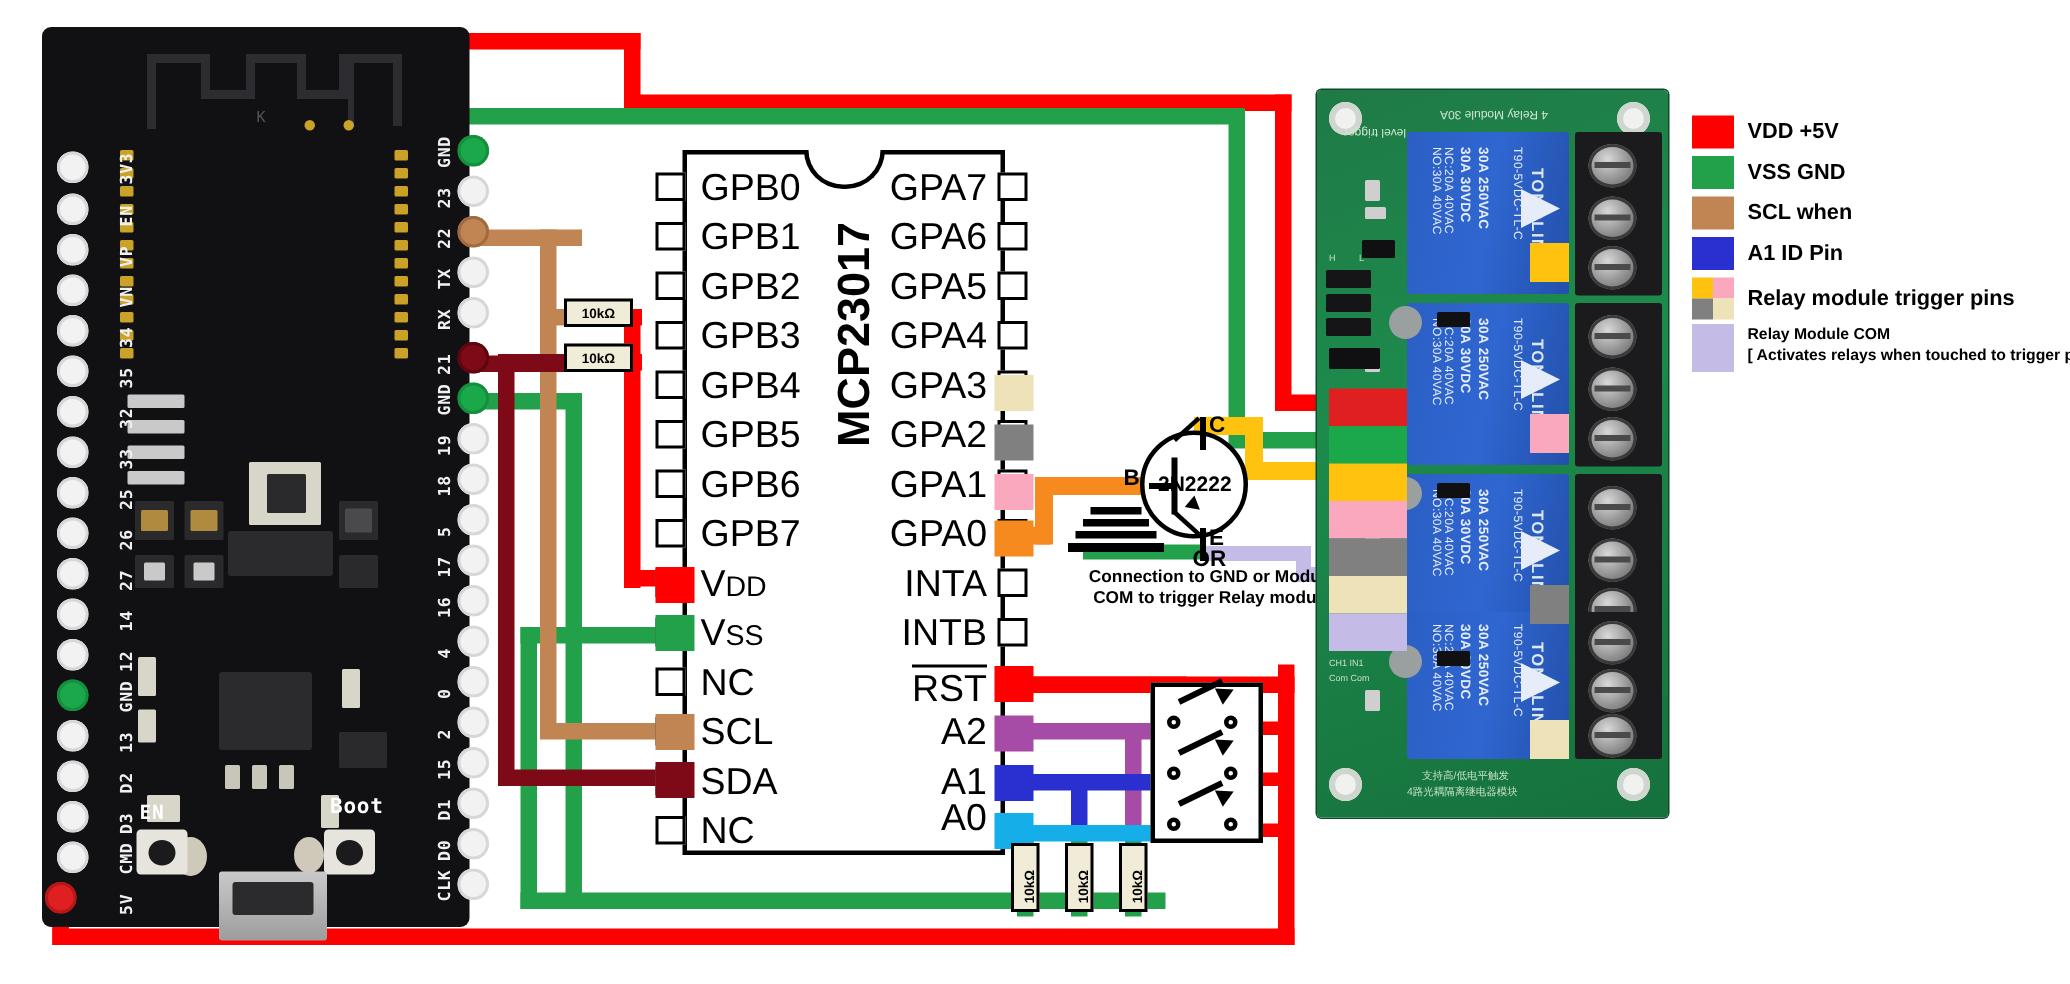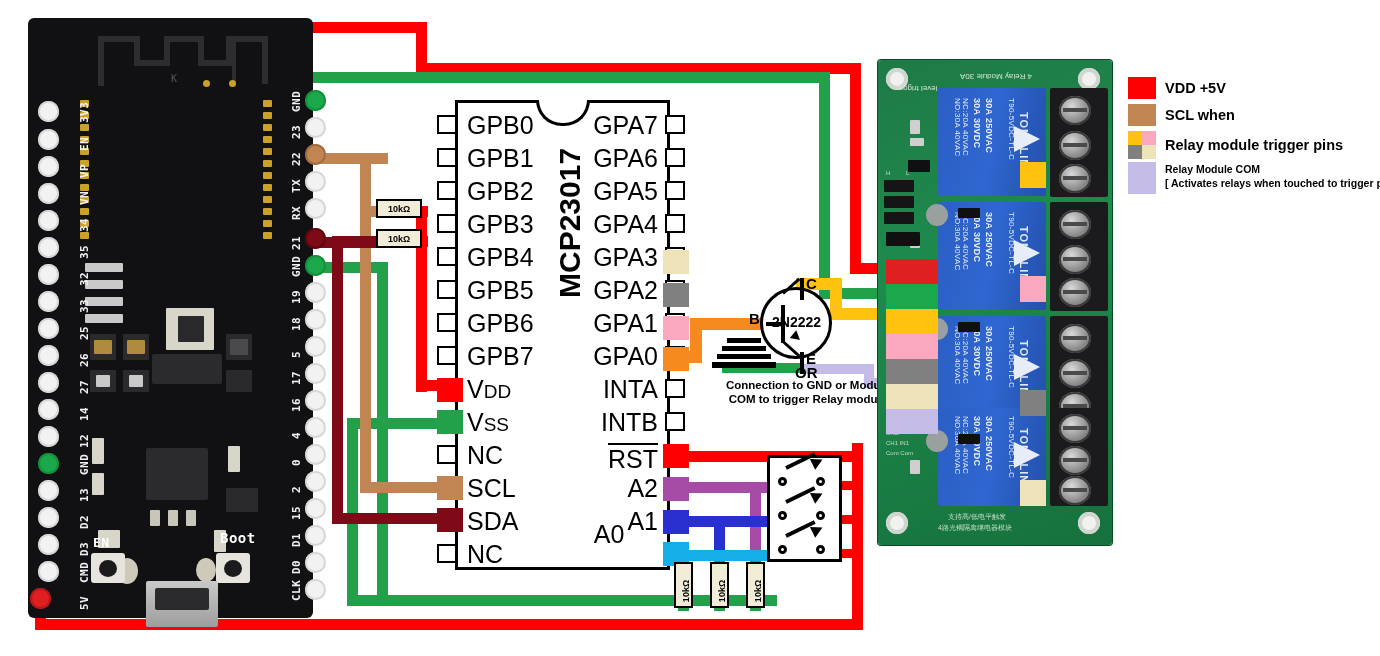--- a/index.html
+++ b/index.html
@@ -672,21 +672,21 @@
       <div class="mcp-pin-label" style="position: absolute; left: 560px; width: 98px; top: 212px; text-align: right;">GPA4</div>
       <div class="mcp-pin-label" style="position: absolute; left: 560px; width: 98px; top: 245px; text-align: right;">GPA3</div>
       <div class="mcp-pin-label" style="position: absolute; left: 560px; width: 98px; top: 278px; text-align: right;">GPA2</div>
       <div class="mcp-pin-label" style="position: absolute; left: 560px; width: 98px; top: 311px; text-align: right;">GPA1</div>
       <div class="mcp-pin-label" style="position: absolute; left: 560px; width: 98px; top: 344px; text-align: right;">GPA0</div>
       <div class="mcp-pin-label" style="position: absolute; left: 560px; width: 98px; top: 377px; text-align: right;">INTA</div>
       <div class="mcp-pin-label" style="position: absolute; left: 560px; width: 98px; top: 410px; text-align: right;">INTB</div>
       <div class="mcp-pin-label" style="position: absolute; left: 560px; width: 98px; top: 443px; text-align: right;"><span style="border-top:2.5px solid #000;padding-top:1px;display:inline-block;line-height:1.05;">RST</span></div>
       <div class="mcp-pin-label" style="position: absolute; left: 560px; width: 98px; top: 476px; text-align: right;">A2</div>
       <div class="mcp-pin-label" style="position: absolute; left: 560px; width: 98px; top: 509px; text-align: right;">A1</div>
-      <div class="mcp-pin-label" style="position: absolute; left: 560px; width: 98px; top: 522px; text-align: center;">A0</div>
+      <div class="mcp-pin-label" style="position: absolute; left: 560px; width: 98px; top: 533px; text-align: right;">A0</div>
     </div>
   <div id="mcp-left-boxes">
       <div class="pinbox" style="left: 437px; top: 115px;"></div>
       <div class="pinbox" style="left: 437px; top: 148px;"></div>
       <div class="pinbox" style="left: 437px; top: 181px;"></div>
       <div class="pinbox" style="left: 437px; top: 214px;"></div>
       <div class="pinbox" style="left: 437px; top: 247px;"></div>
       <div class="pinbox" style="left: 437px; top: 280px;"></div>
       <div class="pinbox" style="left: 437px; top: 313px;"></div>
       <div class="pinbox" style="left: 437px; top: 346px;"></div>
@@ -899,22 +899,30 @@
       <div class="relay-pin" style="position: relative; height: 25px; background: rgb(196, 188, 230);"></div>
     </div>
 
   <div id="legend">
     <div id="legend-rows">
         <div class="lg-row">
           <div class="lg-sw" style="background: rgb(255, 0, 0);"></div>
           <div class="lg-txt">VDD +5V</div>
         </div>
         <div class="lg-row">
+          <div class="lg-sw" style="background: rgb(34, 161, 74);"></div>
+          <div class="lg-txt">VSS GND</div>
+        </div>
+        <div class="lg-row">
           <div class="lg-sw" style="background: rgb(192, 133, 82);"></div>
           <div class="lg-txt">SCL when</div>
+        </div>
+        <div class="lg-row">
+          <div class="lg-sw" style="background: rgb(42, 48, 208);"></div>
+          <div class="lg-txt">A1 ID Pin</div>
         </div>
       </div>
     <div id="lg-trigger">
       <div id="lg-trigger-sw">
           <div style="background: rgb(255, 194, 14);"></div>
           <div style="background: rgb(249, 168, 189);"></div>
           <div style="background: rgb(128, 128, 128);"></div>
           <div style="background: rgb(238, 226, 184);"></div>
         </div>
       <div class="lg-txt">Relay module trigger pins</div>

